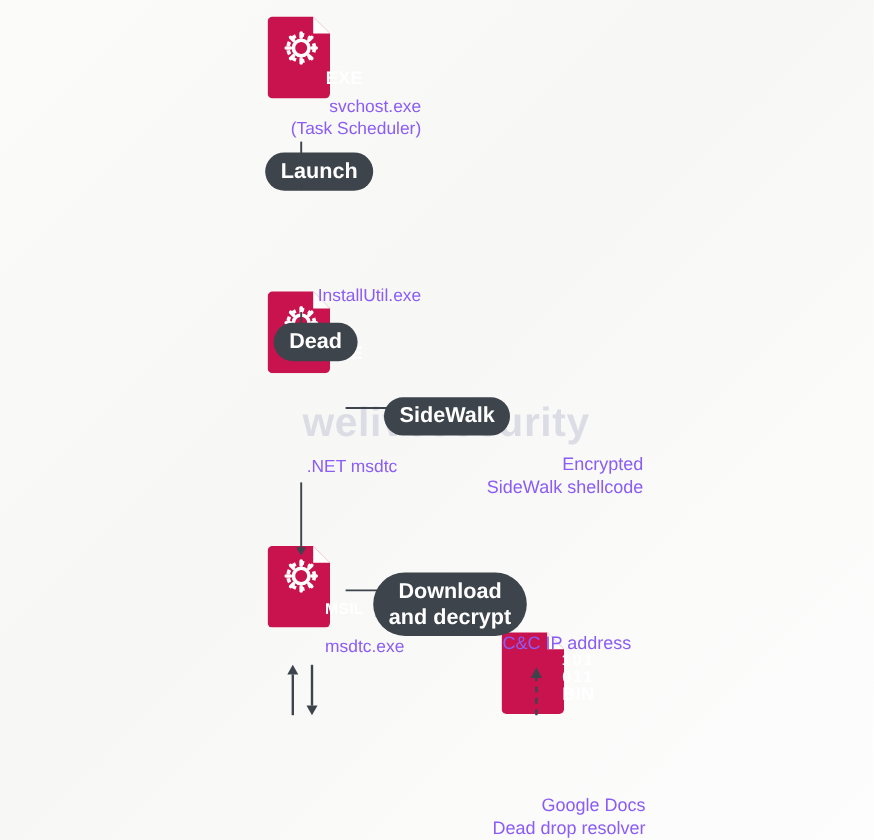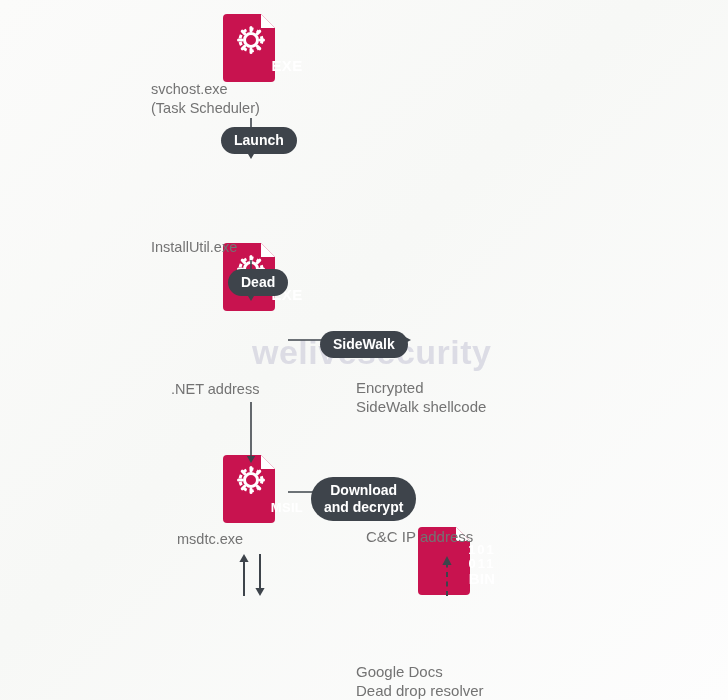--- a/index.html
+++ b/index.html
@@ -60,36 +60,36 @@
   }
   .glyph-ext { bottom: 9px; font-size: 15px; letter-spacing: 0.3px; }
   .glyph-ext.small { font-size: 13px; }
   .glyph-bin1 { top: 20px; font-size: 13px; letter-spacing: 2px; }
   .glyph-bin2 { top: 34px; font-size: 13px; letter-spacing: 2px; }
   .glyph-binext { bottom: 9px; font-size: 15px; letter-spacing: 0.3px; }
 
   
   .caption {
     position: absolute;
-    text-align: left;
+    text-align: right;
     font-size: 14.5px;
     line-height: 1.28;
-    color: #737373;
+    color: #8b5cf6;
     white-space: pre-line;
     user-select: none;
   }
   .caption.big { font-size: 15px; }
 
   
   .pill {
     position: absolute;
     background: #3e444b;
     color: #ffffff;
     border-radius: 40px;
-    font-size: 14px;
+    font-size: 18px;
     font-weight: 600;
     line-height: 1.2;
     text-align: center;
     padding: 5px 13px;
     white-space: pre-line;
     user-select: none;
   }
 
   
   .conn { position: absolute; }
@@ -179,21 +179,21 @@
           <line x1="-8.8" y1="-8.8" x2="-6.4" y2="-6.4"></line>
           <line x1="6.4" y1="6.4" x2="8.8" y2="8.8"></line>
           <line x1="-8.8" y1="8.8" x2="-6.4" y2="6.4"></line>
           <line x1="6.4" y1="-6.4" x2="8.8" y2="-8.8"></line>
         </g>
         <circle r="11" stroke-dasharray="3.6 3.6" stroke-width="3"></circle>
       </g>
     </svg>
     <div class="glyph glyph-ext small">MSIL</div>
   </div>
-  <div class="caption" style="left:171px; top:380px; width:160px;">.NET address</div>
+  <div class="caption" style="left:171px; top:380px; width:160px;">.NET msdtc</div>
 
   <div class="conn" style="left:288px; top:333px;">
     <svg width="124" height="14" viewBox="0 0 124 14">
       <line x1="0" y1="7" x2="115" y2="7" stroke="#3e444b" stroke-width="1.6"></line>
       <path d="M123 7 l-8 -4.2 v8.4 z" fill="#3e444b"></path>
     </svg>
   </div>
   <div class="pill" style="left:320px; top:331px;">SideWalk</div>
 
   <div class="abs fileicon" style="left:418px; top:307px;">

